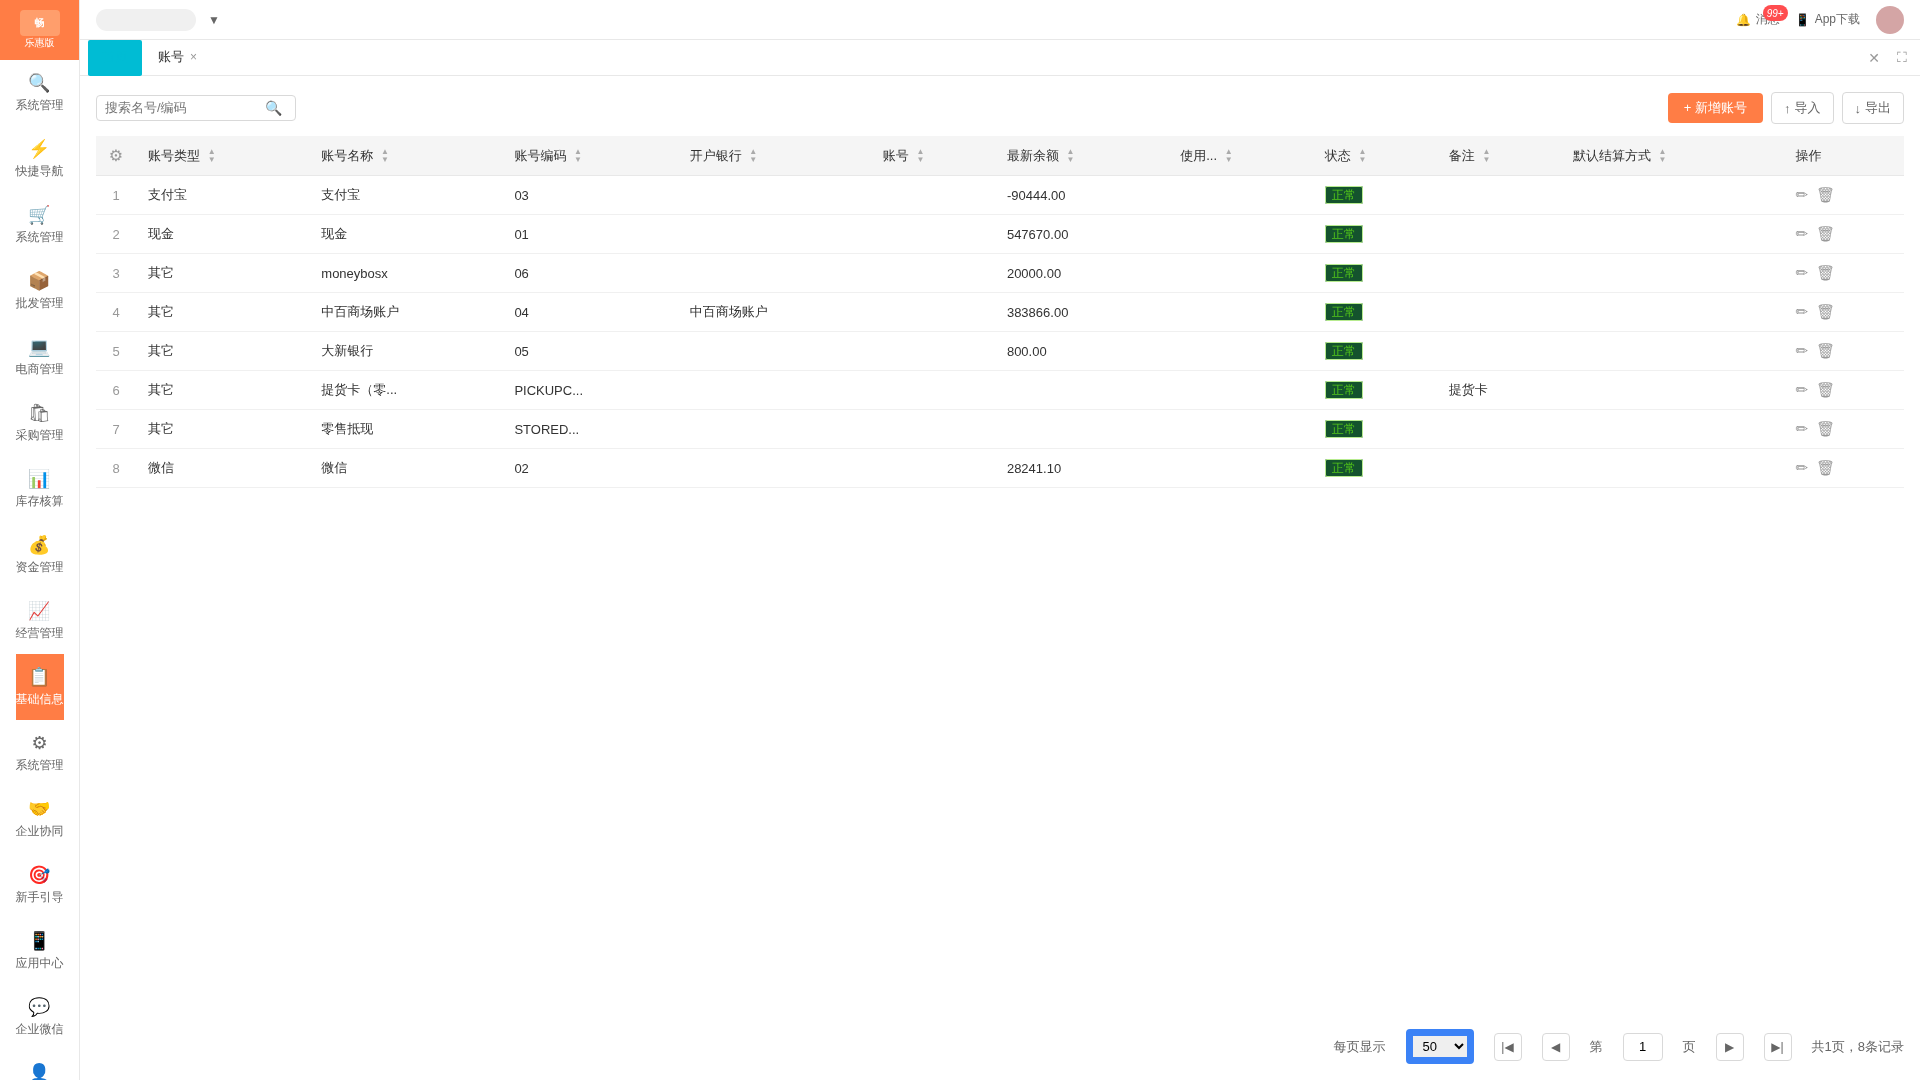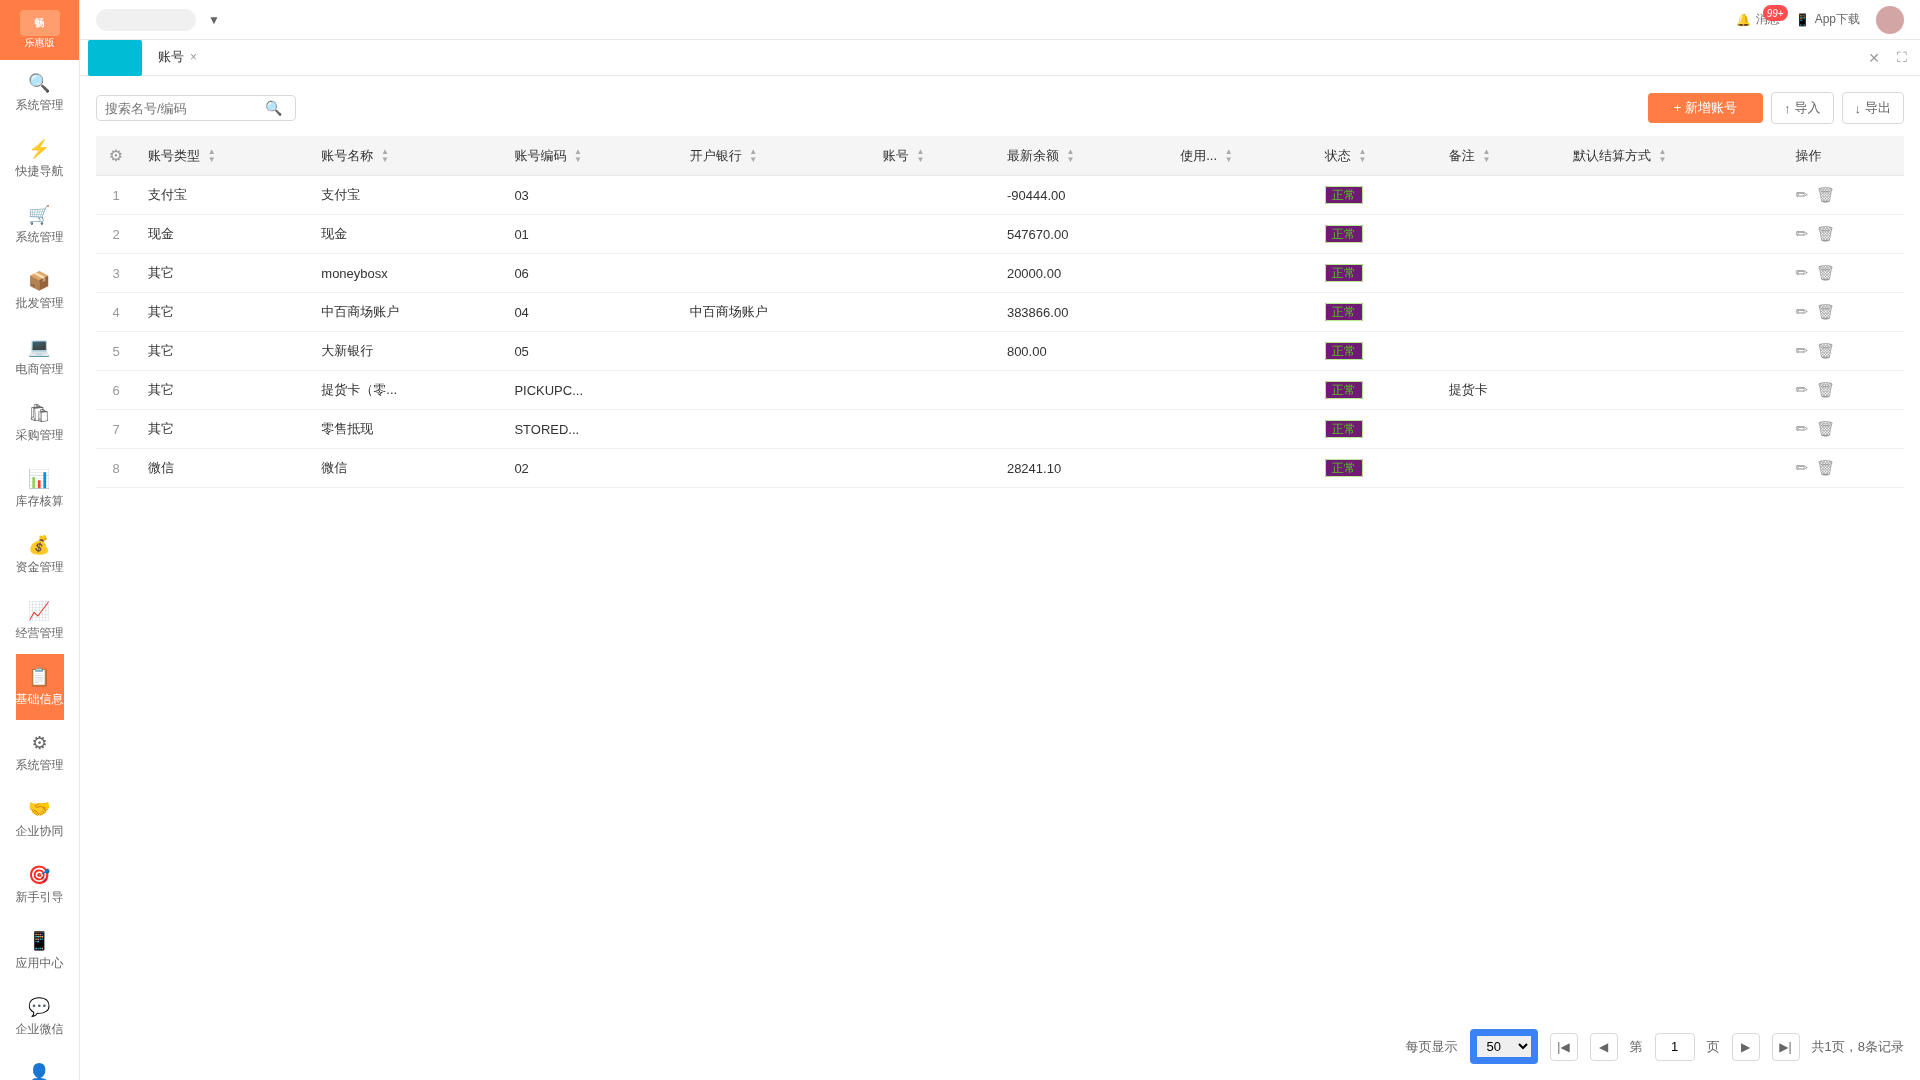--- a/index.html
+++ b/index.html
@@ -205,21 +205,21 @@
 
     
     .toolbar {
       display: flex;
       align-items: center;
       justify-content: space-between;
       margin-bottom: 12px;
     }
     .search-box {
       display: flex;
-      align-items: center;
+      align-items: flex-start;
       border: 1px solid #d9d9d9;
       border-radius: 4px;
       padding: 4px 8px;
       width: 200px;
       background: white;
     }
     .search-box input {
       border: none;
       outline: none;
       font-size: 13px;
@@ -230,21 +230,21 @@
     .toolbar-right {
       display: flex;
       align-items: center;
       gap: 8px;
     }
     .btn-primary {
       background: #ff7d45;
       color: white;
       border: none;
       border-radius: 4px;
-      padding: 6px 26px;
+      padding: 6px 16px;
       font-size: 13px;
       cursor: pointer;
       display: flex;
       align-items: center;
       gap: 4px;
     }
     .btn-secondary {
       background: white;
       color: #666;
       border: 1px solid #d9d9d9;
@@ -297,42 +297,42 @@
     }
     .row-num { color: #999; text-align: center; }
     .status-badge {
       background: #f5f5f5;
       border: 1px solid #d9d9d9;
       color: #666;
       border-radius: 2px;
       padding: 1px 6px;
       font-size: 12px;
     }
-    .status-normal { background: #701a75; border-color: #b7eb8f; color: #52c41a; }
+    .status-normal { background: #14532d; border-color: #b7eb8f; color: #52c41a; }
     .action-btns {
       display: flex;
       gap: 8px;
     }
     .action-icon {
       color: #999;
       cursor: pointer;
       font-size: 15px;
     }
 
     
     .col-settings { width: 40px; text-align: center; }
     .settings-icon { color: #999; cursor: pointer; font-size: 16px; }
 
     
     .pagination {
       display: flex;
       align-items: center;
       justify-content: flex-end;
       padding: 12px 0 0;
-      gap: 12px;
+      gap: 20px;
       font-size: 13px;
       color: #666;
     }
     .pagination-select {
       border: 7px solid #3b82f6;
       border-radius: 4px;
       padding: 2px 6px;
       font-size: 13px;
       cursor: pointer;
     }

